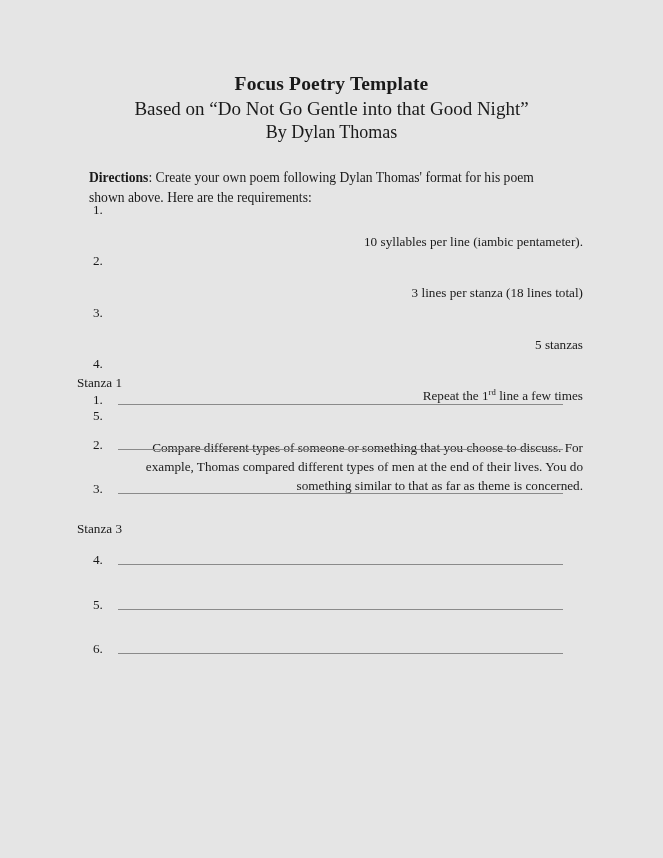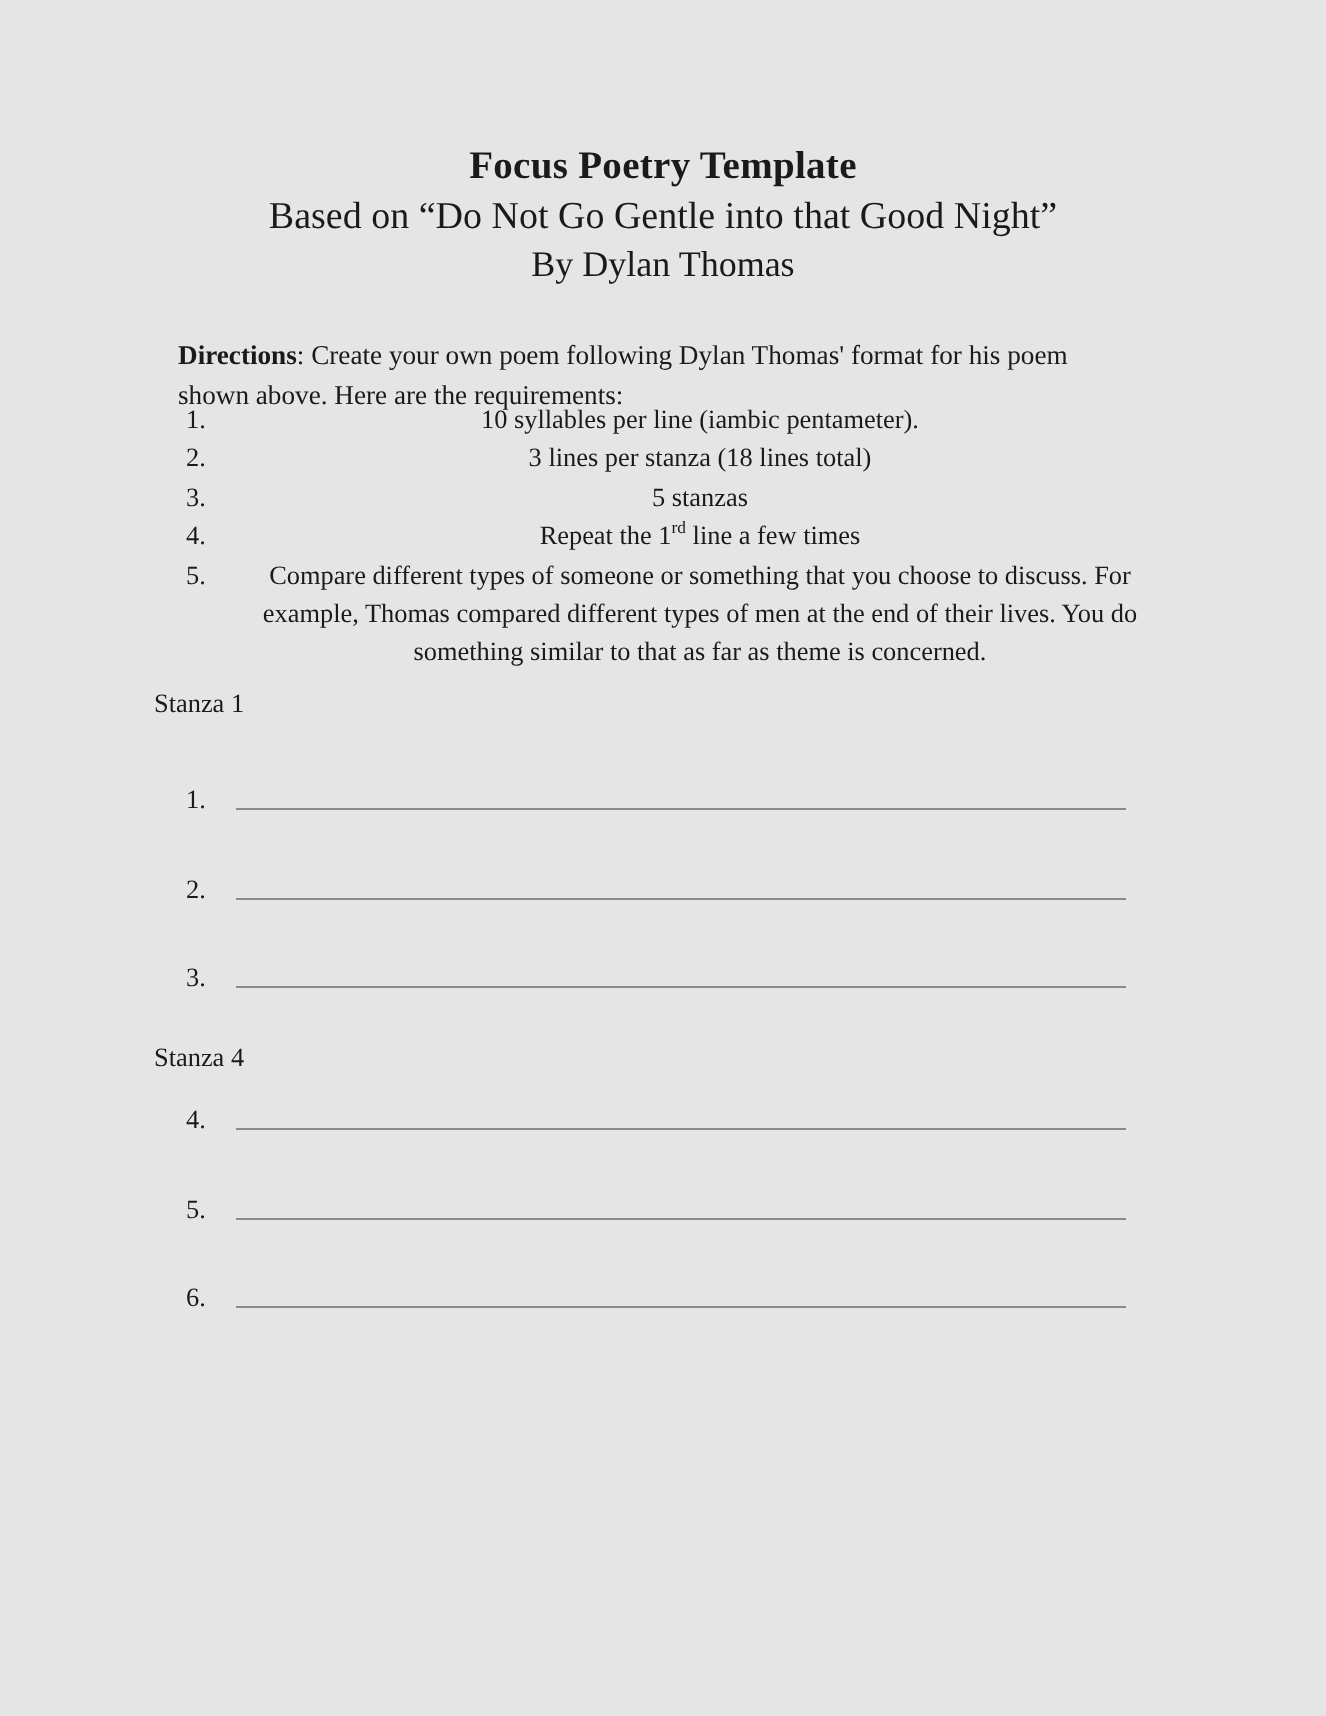--- a/index.html
+++ b/index.html
@@ -81,36 +81,37 @@
     align-items: flex-start;
     margin-bottom: 0px;
   }
   .req-num {
     width: 24px;
     flex: 0 0 24px;
     text-align: left;
   }
   .req-text {
     flex: 1 1 auto;
-    text-align: center;
+    text-align: right;
+    margin-top: 32px;
   }
   .req-text sup {
     font-size: 0.66em;
     vertical-align: super;
     line-height: 0;
   }
 
   
   .stanza-label {
     position: absolute;
     left: 77px;
     font-size: 13.2px;
     line-height: 1.2;
   }
-  #stanza-label-0 { top: 344px; }
+  #stanza-label-0 { top: 375px; }
   #stanza-label-1 { top: 521px; }
 
   .answer-row {
     position: absolute;
     left: 93px;
     width: 470px;
     height: 18px;
     display: flex;
     align-items: flex-end;
   }
@@ -180,21 +181,21 @@
   </div>
   <div class="answer-row" id="answer-row-1">
     <span class="answer-num">2.</span>
     <span class="answer-line" style="background: rgb(138, 138, 138);"></span>
   </div>
   <div class="answer-row" id="answer-row-2">
     <span class="answer-num">3.</span>
     <span class="answer-line" style="background: rgb(138, 138, 138);"></span>
   </div>
 
-  <div class="stanza-label" id="stanza-label-1">Stanza 4</div>
+  <div class="stanza-label" id="stanza-label-1">Stanza 3</div>
 
   <div class="answer-row" id="answer-row-3">
     <span class="answer-num">4.</span>
     <span class="answer-line" style="background: rgb(138, 138, 138);"></span>
   </div>
   <div class="answer-row" id="answer-row-4">
     <span class="answer-num">5.</span>
     <span class="answer-line" style="background: rgb(138, 138, 138);"></span>
   </div>
   <div class="answer-row" id="answer-row-5">

